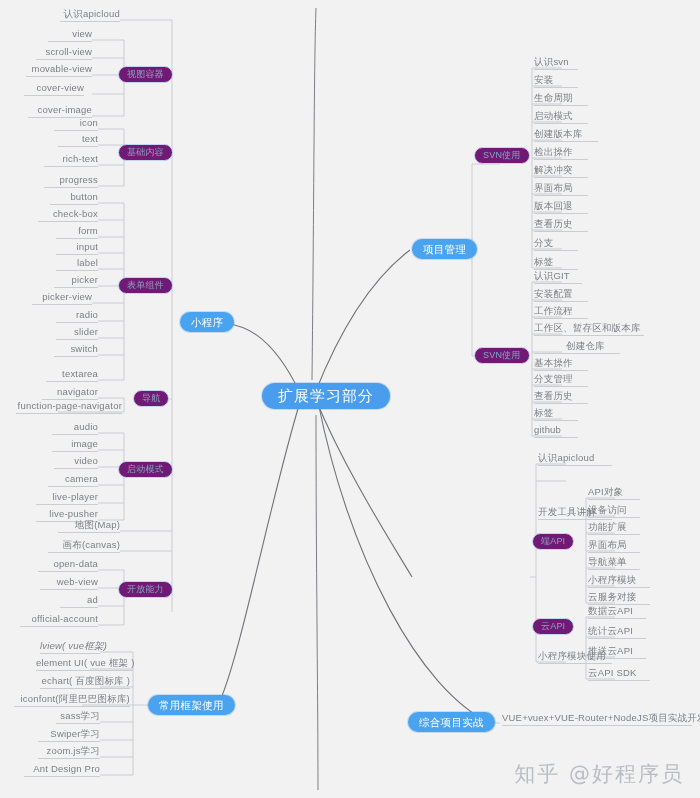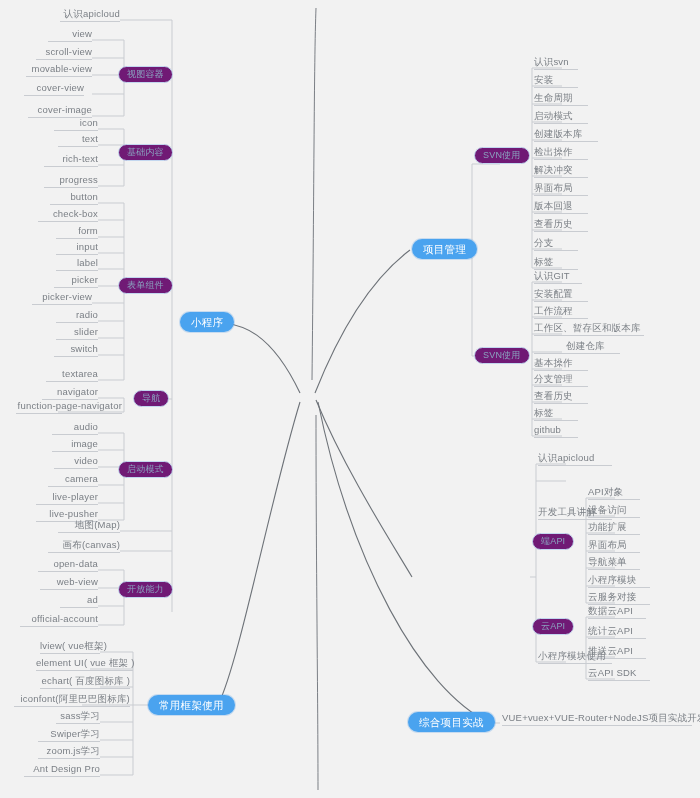--- a/index.html
+++ b/index.html
@@ -209,20 +209,21 @@
       <path d="M300,393 C270,330 240,325 224,323" stroke="#6d7278" stroke-width="1.1"></path>
       <path d="M300,402 C270,500 240,660 218,705" stroke="#6d7278" stroke-width="1.1"></path>
       <path d="M306,380 C306,200 310,80 311,10" stroke="#6d7278" stroke-width="1.1" opacity="0"></path>
       <path d="M312,380 C314,200 314,60 316,8" stroke="#6d7278" stroke-width=".9"></path>
       <path d="M322,380 C330,200 330,60 330,8" stroke="#6d7278" stroke-width=".9" opacity="0"></path>
       <path d="M316,415 C316,560 318,700 318,790" stroke="#6d7278" stroke-width=".9"></path>
       <path d="M324,415 C326,560 330,700 332,790" stroke="#6d7278" stroke-width=".9" opacity="0"></path>
     </g>
   </svg>
 
+  <div class="bnode big" style="left:262px;top:383px;">扩展学习部分</div>
 
   <div class="leaf r" style="left:60px;top:8px;width:60px;">认识apicloud</div>
   <div class="bnode" style="left:180px;top:312px;">小程序</div>
 
   <div class="pill" style="left:118px;top:66px;">视图容器</div>
   <div class="pill" style="left:118px;top:144px;">基础内容</div>
   <div class="pill" style="left:118px;top:277px;">表单组件</div>
   <div class="pill" style="left:133px;top:390px;">导航</div>
   <div class="pill" style="left:118px;top:461px;">启动模式</div>
   <div class="pill" style="left:118px;top:581px;">开放能力</div>
@@ -262,21 +263,21 @@
 
   <div class="leaf r" style="left:58px;top:519px;width:62px;">地图(Map)</div>
   <div class="leaf r" style="left:48px;top:539px;width:72px;">画布(canvas)</div>
 
   <div class="leaf r" style="left:38px;top:558px;width:60px;">open-data</div>
   <div class="leaf r" style="left:40px;top:576px;width:58px;">web-view</div>
   <div class="leaf r" style="left:60px;top:594px;width:38px;">ad</div>
   <div class="leaf r" style="left:20px;top:613px;width:78px;">official-account</div>
 
   <div class="bnode" style="left:148px;top:695px;">常用框架使用</div>
-  <div class="leaf r" style="left:40px;top:640px;width:60px;">lview(  vue框架)</div>
+  <div class="leaf r" style="left:40px;top:640px;width:60px;font-style:italic;">lview(  vue框架)</div>
   <div class="leaf r" style="left:36px;top:657px;width:97px;">element UI( vue 框架 )</div>
   <div class="leaf r" style="left:40px;top:675px;width:90px;">echart( 百度图标库 )</div>
   <div class="leaf r" style="left:14px;top:693px;width:116px;">iconfont(阿里巴巴图标库)</div>
   <div class="leaf r" style="left:56px;top:710px;width:44px;">sass学习</div>
   <div class="leaf r" style="left:38px;top:728px;width:62px;">Swiper学习</div>
   <div class="leaf r" style="left:38px;top:745px;width:62px;">zoom.js学习</div>
   <div class="leaf r" style="left:24px;top:763px;width:76px;">Ant Design Pro</div>
 
   <div class="bnode" style="left:412px;top:239px;">项目管理</div>
   <div class="pill" style="left:474px;top:147px;">SVN使用</div>
@@ -321,13 +322,14 @@
 
   <div class="leaf l" style="left:588px;top:605px;width:58px;">数据云API</div>
   <div class="leaf l" style="left:588px;top:625px;width:58px;">统计云API</div>
   <div class="leaf l" style="left:588px;top:645px;width:58px;">推送云API</div>
   <div class="leaf l" style="left:588px;top:667px;width:62px;">云API SDK</div>
   <div class="leaf l" style="left:538px;top:650px;width:74px;">小程序模块使用</div>
 
   <div class="bnode" style="left:408px;top:712px;">综合项目实战</div>
   <div class="leaf l" style="left:502px;top:712px;width:190px;">VUE+vuex+VUE-Router+NodeJS项目实战开发</div>
 
+  <div class="watermark">知乎 @好程序员</div>
 </div>
 
 </body></html>

